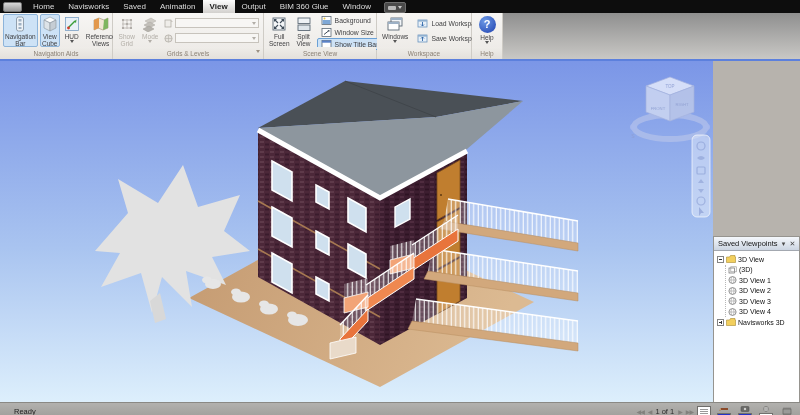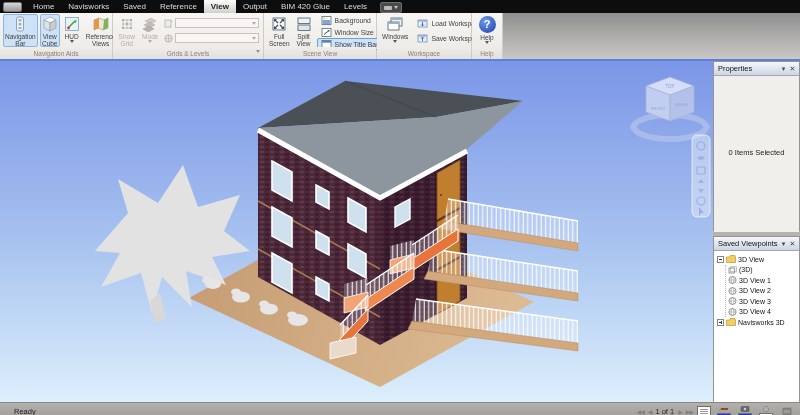--- a/index.html
+++ b/index.html
@@ -80,25 +80,25 @@
 </head>
 <body>
 
 <div id="app">
 
   <div class="tabbar">
     <div class="appicon"></div>
     <div class="tab">Home</div>
     <div class="tab">Navisworks</div>
     <div class="tab">Saved</div>
-    <div class="tab">Reference</div>
+    <div class="tab">Animation</div>
     <div class="tab active">View</div>
     <div class="tab">Output</div>
-    <div class="tab">BIM 420 Glue</div>
-    <div class="tab">Levels</div>
+    <div class="tab">BIM 360 Glue</div>
+    <div class="tab">Window</div>
     <div class="ribbon-overflow">
       <span class="chip"></span>
       <span class="caret"></span>
     </div>
   </div>
 
   <div class="ribbon">
 
     <div class="rgroup" style="width:112px">
       <div class="gcontent">
@@ -443,31 +443,20 @@
         <circle cx="701" cy="85" r="4" fill="none" stroke="rgba(130,150,205,0.55)" stroke-width="1.2"></circle>
         <path d="M697,97 q4,-4 8,0 q-4,4 -8,0" fill="rgba(130,150,205,0.5)"></path>
         <rect x="697" y="106" width="8" height="7" rx="1" fill="none" stroke="rgba(130,150,205,0.55)" stroke-width="1.2"></rect>
         <path d="M701,118 l3,4 h-6 Z M701,132 l3,-4 h-6 Z" fill="rgba(130,150,205,0.5)"></path>
         <circle cx="701" cy="140" r="4" fill="none" stroke="rgba(130,150,205,0.55)" stroke-width="1.2"></circle>
         <path d="M699,146 l5,6 -3,0 -2,3 Z" fill="rgba(130,150,205,0.6)"></path>
       </g>
     </svg>
   </div>
 
-  <div class="panel" style="top:61px;height:170px">
-    <div class="ptitle">
-      <span>Properties</span>
-      <span class="sp"></span>
-      <span class="ticon">▾</span>
-      <span class="ticon">✕</span>
-    </div>
-    <div class="props-body">
-      <div class="props-empty">0 Items Selected</div>
-    </div>
-  </div>
 
   <div class="panel" style="top:236px;height:166px">
     <div class="ptitle">
       <span>Saved Viewpoints</span>
       <span class="sp"></span>
       <span class="ticon">▾</span>
       <span class="ticon">✕</span>
     </div>
     <div class="vp-body">
       <div class="tv-row">

